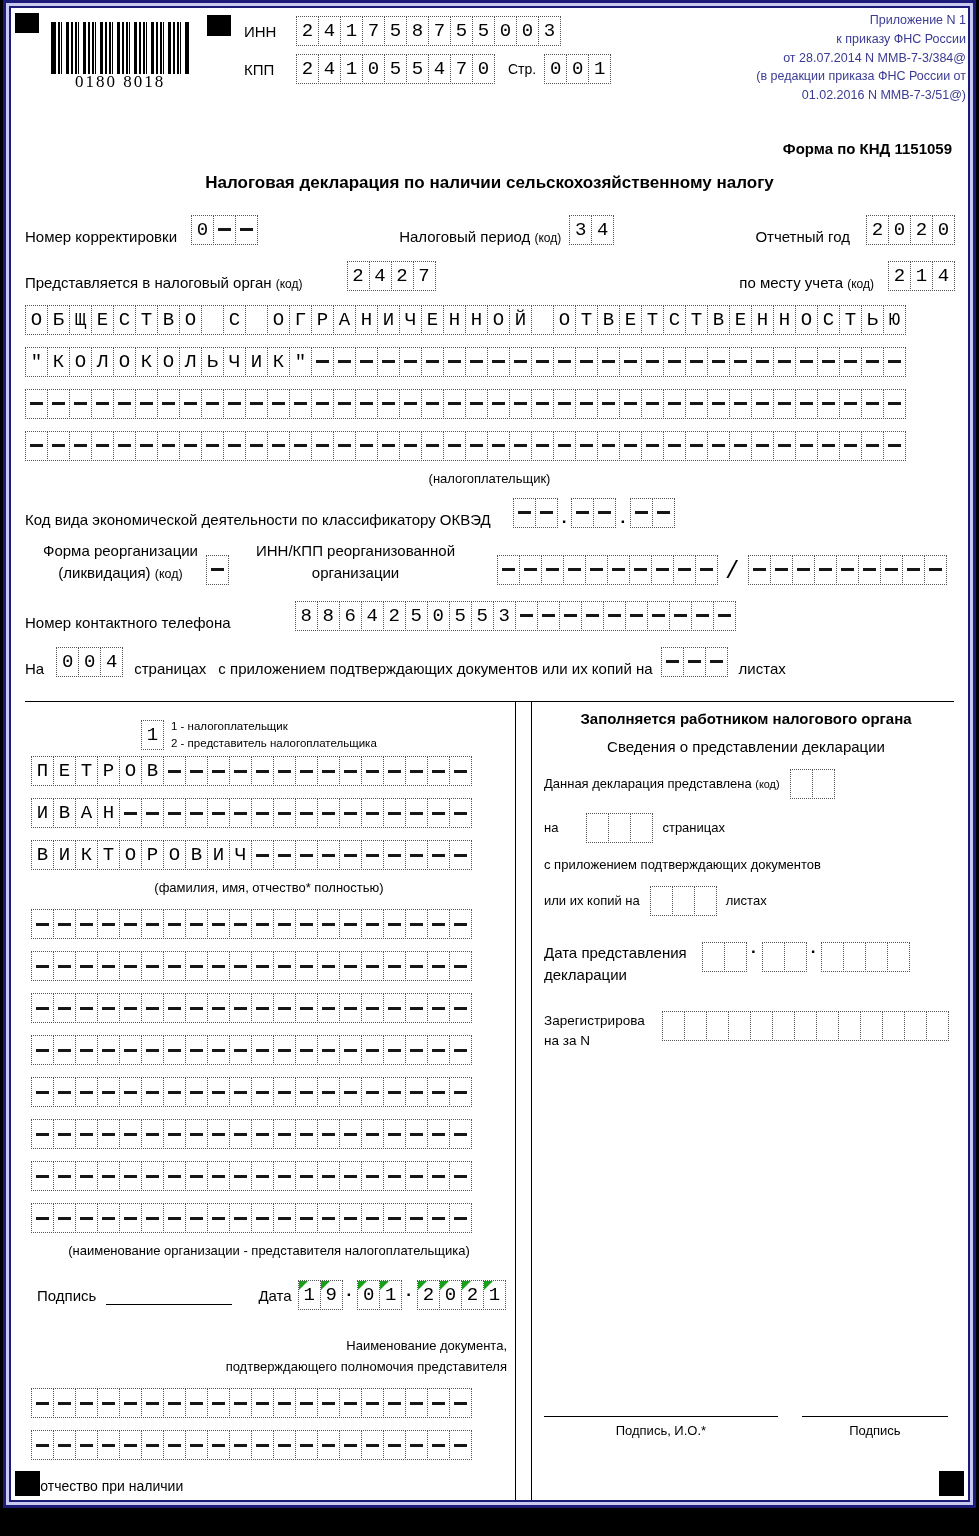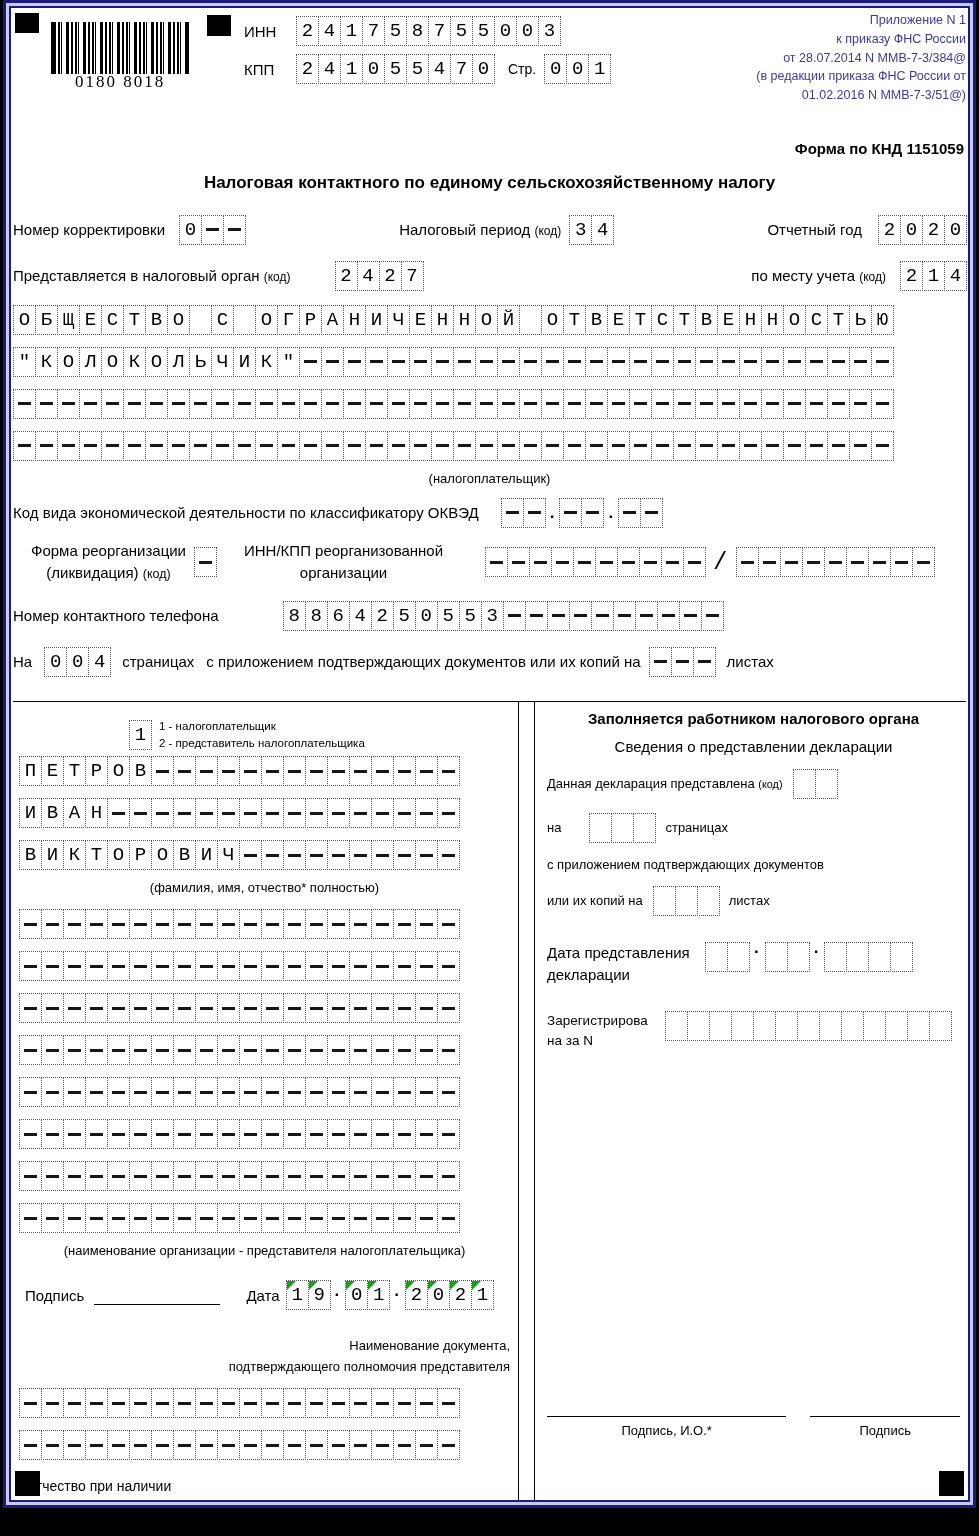--- a/index.html
+++ b/index.html
@@ -1,21 +1,21 @@
 <!DOCTYPE html>
 <html><head>
 <meta charset="utf-8">
 <style>
   html,body{margin:0;padding:0;background:#000;}
   body{font-family:"Liberation Sans",sans-serif;color:#000;}
   .outer{width:967px;margin:0 auto;background:#1c1c78;padding:3px;}
   .mid{background:#c9c9ef;padding:3px;}
   .page{background:#fff;border:2px solid #1c1c78;height:1496px;box-sizing:border-box;
         display:flex;flex-direction:column;position:relative;overflow:hidden;}
-  .content{padding:0 2px;display:flex;flex-direction:column;flex:1;}
+  .content{padding:0 14px;display:flex;flex-direction:column;flex:1;}
 
   
   .hdr{position:relative;height:108px;}
   .regsq{position:absolute;background:#000;}
   .sq-tl{left:4px;top:5px;width:24px;height:20px;}
   .sq-t2{left:196px;top:7px;width:24px;height:21px;}
   .sq-bl{left:4px;bottom:4px;width:25px;height:25px;}
   .sq-br{right:4px;bottom:4px;width:25px;height:25px;}
   .barcode{position:absolute;left:40px;top:14px;width:138px;text-align:center;}
   .bars{height:52px;background:repeating-linear-gradient(to right,
@@ -37,21 +37,21 @@
   .cell{width:23px;height:30px;flex:none;box-sizing:border-box;border:1px dotted #555;
         margin-right:-1px;display:flex;align-items:center;justify-content:center;
         font-family:"Liberation Mono",monospace;font-size:19px;background:#fff;position:relative;}
   .cell.dash::after{content:"";display:block;width:13px;height:3px;background:#161616;margin:0 auto;}
   .cell.marked::before{content:"";position:absolute;top:0;left:0;
         border-top:9px solid #1b9e1b;border-right:9px solid transparent;}
   .cells-row{display:flex;margin-bottom:12px;}
   .dotsep{font-weight:bold;margin:0 5px;font-size:17px;}
   .slashsep{font-size:24px;margin:0 8px;font-family:"Liberation Mono",monospace;}
 
-  .frow{display:flex;align-items:center;margin-top:16px;}
+  .frow{display:flex;align-items:flex-end;margin-top:16px;}
   .lbl{font-size:15px;}
   .lbl small{font-size:12px;}
   .sp{flex:1;}
   .grid{margin-top:14px;}
   .caption{text-align:center;font-size:13px;margin:-2px 0 8px;}
 
   .reorg-lbls{font-size:15px;text-align:center;line-height:1.5;}
   .pages-line{margin:16px 0 12px;}
 
   
@@ -138,21 +138,21 @@
       <div>к приказу ФНС России</div>
       <div>от 28.07.2014 N ММВ-7-3/384@</div>
       <div>(в редакции приказа ФНС России от</div>
       <div>01.02.2016 N ММВ-7-3/51@)</div>
     </div>
   </div>
 
   <div class="content">
 
     <div class="knd">Форма по КНД 1151059</div>
-    <div class="title">Налоговая контактного по единому сельскохозяйственному налогу</div>
+    <div class="title">Налоговая декларация по наличии сельскохозяйственному налогу</div>
 
     <div class="frow">
       <span class="lbl">Номер корректировки</span>
       <span class="cells" style="margin-left:14px">
               <span class="cell">0</span>
               <span class="cell dash"></span>
               <span class="cell dash"></span>
             </span>
       <span class="sp"></span>
       <span class="lbl"><span>Налоговый период</span> <small>(код)</small></span>

